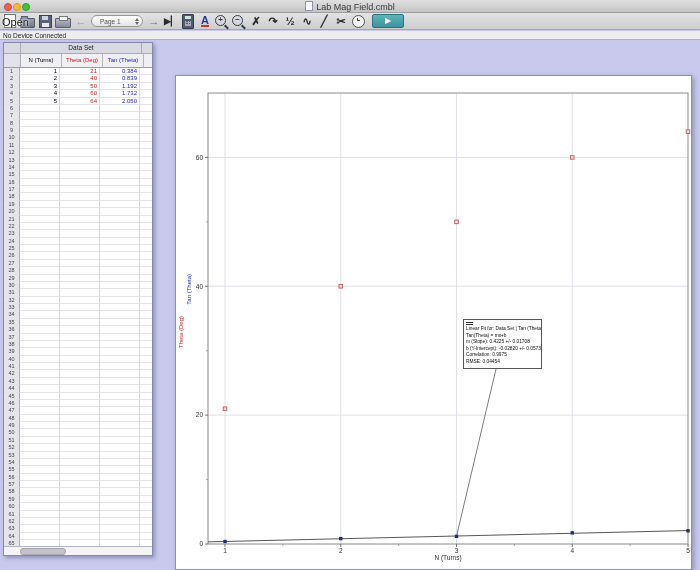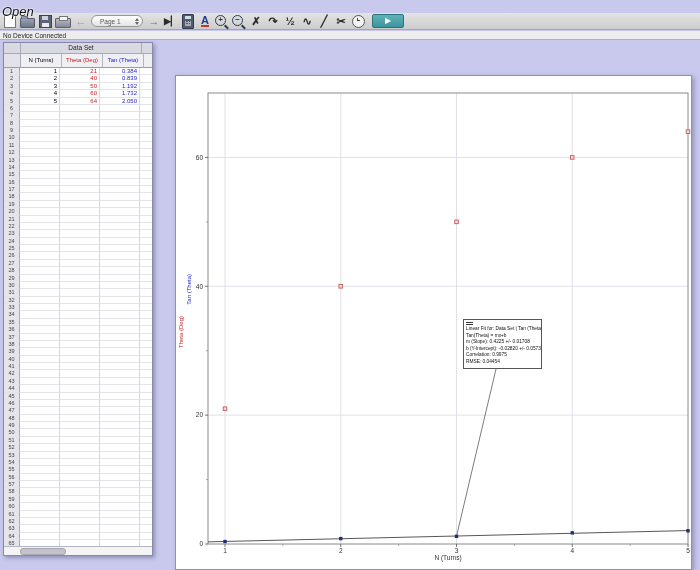--- a/index.html
+++ b/index.html
@@ -56,22 +56,22 @@
     display:flex;align-items:center;justify-content:center;font-size:8px;font-weight:bold;color:#2e3b55;
     line-height:8px;margin-right:3px;margin-top:-2px;}
   .i-mag::after{content:"";position:absolute;right:-4px;bottom:-3px;width:5px;height:1.8px;
     background:#2e3b55;transform:rotate(45deg);}
   .i-clock{width:11px;height:11px;border:1.3px solid #555;border-radius:50%;background:#f3f3f3;position:relative;}
   .i-clock::before{content:"";position:absolute;left:4.5px;top:2px;width:1.2px;height:3.5px;background:#444;}
   .i-clock::after{content:"";position:absolute;left:4.5px;top:4.5px;width:3px;height:1.2px;background:#444;}
   .collect{width:30px;height:12px;background:linear-gradient(#5fb3ba,#3e949c);border:1px solid #2c747b;
     border-radius:2px;display:flex;align-items:center;justify-content:center;margin-left:4px;}
   .collect span{color:#fff;font-size:8px;line-height:8px;}
-  .tooltip-open{position:absolute;left:2px;top:4px;font-size:13px;color:#111;z-index:30;
-    text-shadow:0 0 2px #fff,0 0 2px #fff;font-style:italic;}
+  .tooltip-open{position:absolute;left:2px;top:16px;font-size:11px;color:#111;z-index:30;
+    text-shadow:0 0 2px #fff,0 0 2px #fff;}
 
   
   .statusbar{position:absolute;left:0;top:31px;width:700px;height:9px;background:#ededed;
     border-bottom:1px solid #b3b3b3;font-size:6.5px;color:#222;line-height:9px;padding-left:3px;box-sizing:border-box;}
 
   
   .tablewin{position:absolute;left:3px;top:42px;width:150px;height:514px;background:#fff;
     border:1px solid #8888a8;box-shadow:2px 2px 4px rgba(40,40,90,0.35);box-sizing:border-box;
     display:flex;flex-direction:column;overflow:hidden;}
   .thr{display:flex;flex:none;}
@@ -107,20 +107,26 @@
     border:1px solid #555;box-sizing:border-box;padding:1px 2px;overflow:hidden;z-index:5;}
   .fitgrip{width:7px;height:4px;margin-bottom:1px;
     background:repeating-linear-gradient(0deg,#333 0 1px,transparent 1px 2px);}
   .fitline{font-size:4.8px;line-height:6.6px;color:#111;white-space:nowrap;}
 </style>
 </head>
 <body>
 
 <div id="screen">
 
+  <div class="titlebar">
+    <span class="tl red"></span>
+    <span class="tl yel"></span>
+    <span class="tl grn"></span>
+    <div class="wintitle"><span class="doc-ico"></span><span>Lab Mag Field.cmbl</span></div>
+  </div>
 
   <div class="tooltip-open">Open</div>
 
   <div class="toolbar">
     <div class="tbtn">
         <span class="i-new"></span>
       </div>
     <div class="tbtn">
         <span class="i-folder"></span>
       </div>

